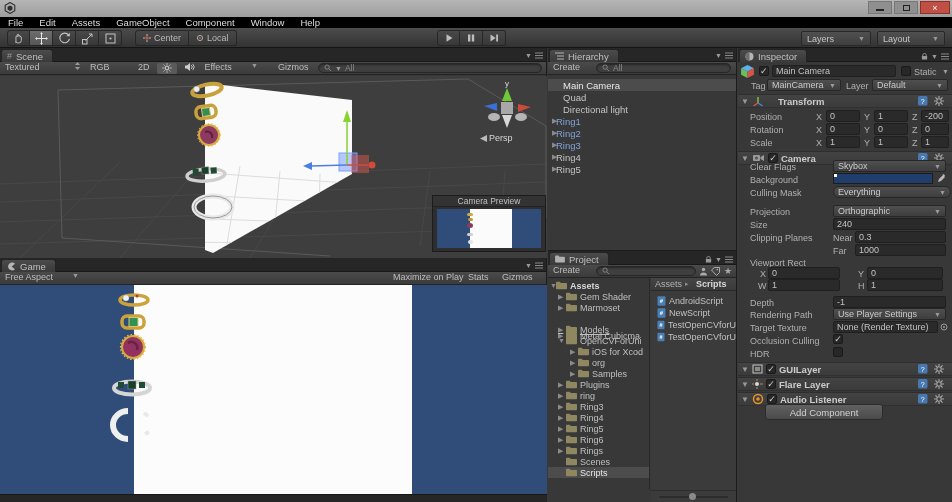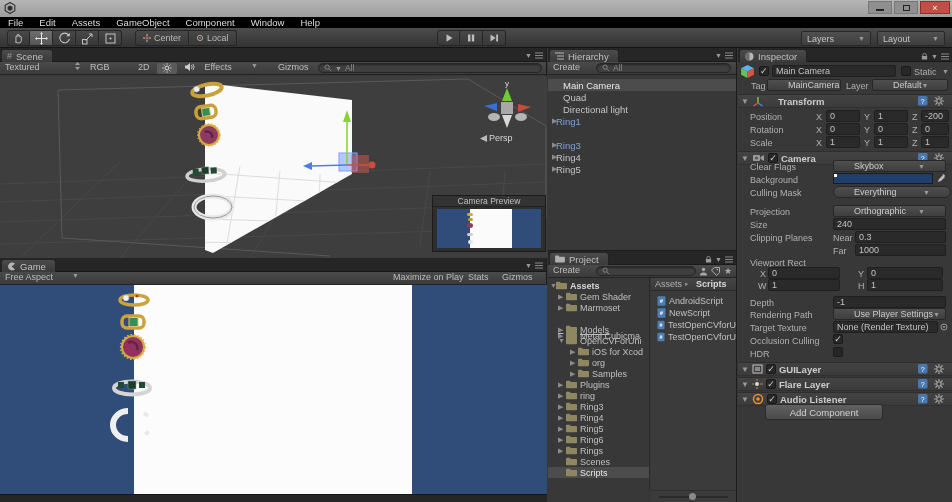--- a/index.html
+++ b/index.html
@@ -33,21 +33,21 @@
 .tab-corner{position:absolute;right:3px;top:4px;display:flex;align-items:center;gap:3px;}
 .controlbar{position:relative;height:13px;background:linear-gradient(#4a4a4a,#3b3b3b);border-bottom:1px solid #242424;display:flex;align-items:center;color:#bdbdbd;font-size:9px;}
 .cb-item{display:flex;gap:19px;padding:0 5px;height:13px;}
 .searchpill{height:10px;background:#3f3f3f;border:1px solid #272727;border-radius:5px;box-shadow:inset 0 1px 2px rgba(0,0,0,.4);display:flex;align-items:center;gap:3px;padding:0 5px;color:#8a8a8a;font-size:8.5px;}
 .rowsel{background:#4c4c4c;}
 .prefab{color:#7ea3d8;}
 .tree-arrow{color:#8b8b8b;font-size:7px;width:8px;display:inline-block;}
 
 .ins-abs{position:absolute;display:flex;align-items:center;}
 .field{background:#2a2a2a;border:1px solid #1f1f1f;border-radius:2px;height:12px;color:#c2c2c2;font-size:9px;display:flex;align-items:center;padding:0 3px;overflow:hidden;white-space:nowrap;}
-.dd{background:linear-gradient(#4f4f4f,#3e3e3e);border:1px solid #272727;border-radius:2px;height:12px;color:#cacaca;font-size:9px;display:flex;align-items:center;justify-content:space-between;padding:0 20px;overflow:hidden;white-space:nowrap;}
+.dd{background:linear-gradient(#4f4f4f,#3e3e3e);border:1px solid #272727;border-radius:2px;height:12px;color:#cacaca;font-size:9px;display:flex;align-items:center;justify-content:space-between;padding:0 4px;overflow:hidden;white-space:nowrap;}
 .cbx{width:10px;height:10px;background:#272727;border:1px solid #1a1a1a;border-radius:2px;color:#cfcfcf;font-size:9px;line-height:8px;text-align:center;}
 .comp-head{position:absolute;left:0;right:0;height:14px;display:flex;align-items:center;background:linear-gradient(#434343,#3b3b3b);border-top:1px solid #2e2e2e;border-bottom:1px solid #303030;}
 .comp-title{font-weight:bold;color:#ccc;font-size:9.5px;}
 .ilabel{color:#b0b0b0;font-size:9px;white-space:nowrap;}
 .fold{color:#999;font-size:8px;}
 .addcomp{position:absolute;display:flex;align-items:center;justify-content:center;background:linear-gradient(#616161,#4a4a4a);border:1px solid #2b2b2b;border-radius:3px;color:#d2d2d2;font-size:9.5px;}
 
 .hrow{position:absolute;left:0;right:0;height:12px;display:flex;align-items:center;font-size:9.5px;color:#c4c4c4;white-space:nowrap;overflow:hidden;}
 .trow{position:absolute;height:11px;display:flex;align-items:center;font-size:9px;color:#c0c0c0;white-space:nowrap;overflow:hidden;}
 .frow{position:absolute;height:12px;display:flex;align-items:center;gap:3px;font-size:9px;color:#c0c0c0;white-space:nowrap;overflow:hidden;}
@@ -432,20 +432,24 @@
       <div class="hrow" style="top:16px;">
           <span style="padding-left:15px;">Quad</span>
         </div>
       <div class="hrow" style="top:28px;">
           <span style="padding-left:15px;">Directional light</span>
         </div>
       <div class="hrow" style="top:40px;">
           <span class="tree-arrow" style="padding-left:4px;">▶</span>
           <span class="prefab">Ring1</span>
         </div>
+      <div class="hrow" style="top:52px;">
+          <span class="tree-arrow" style="padding-left:4px;">▶</span>
+          <span class="prefab">Ring2</span>
+        </div>
       <div class="hrow" style="top:64px;">
           <span class="tree-arrow" style="padding-left:4px;">▶</span>
           <span class="prefab">Ring3</span>
         </div>
       <div class="hrow" style="top:76px;">
           <span class="tree-arrow" style="padding-left:4px;">▶</span>
           <span>Ring4</span>
         </div>
       <div class="hrow" style="top:88px;">
           <span class="tree-arrow" style="padding-left:4px;">▶</span>

